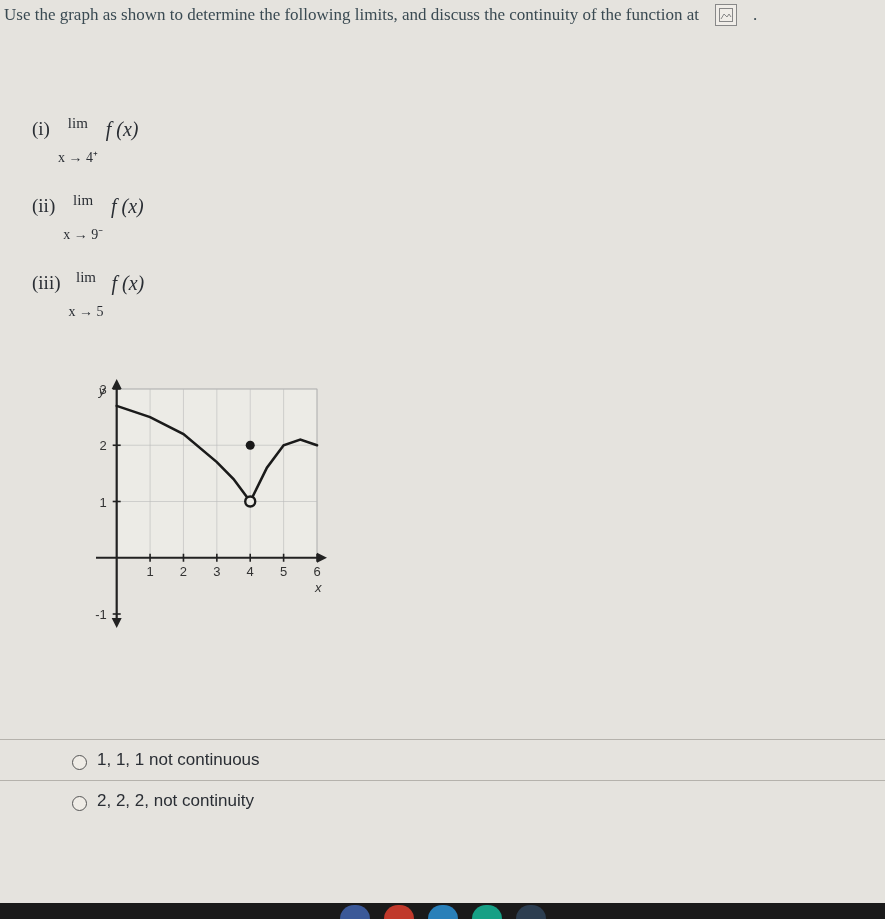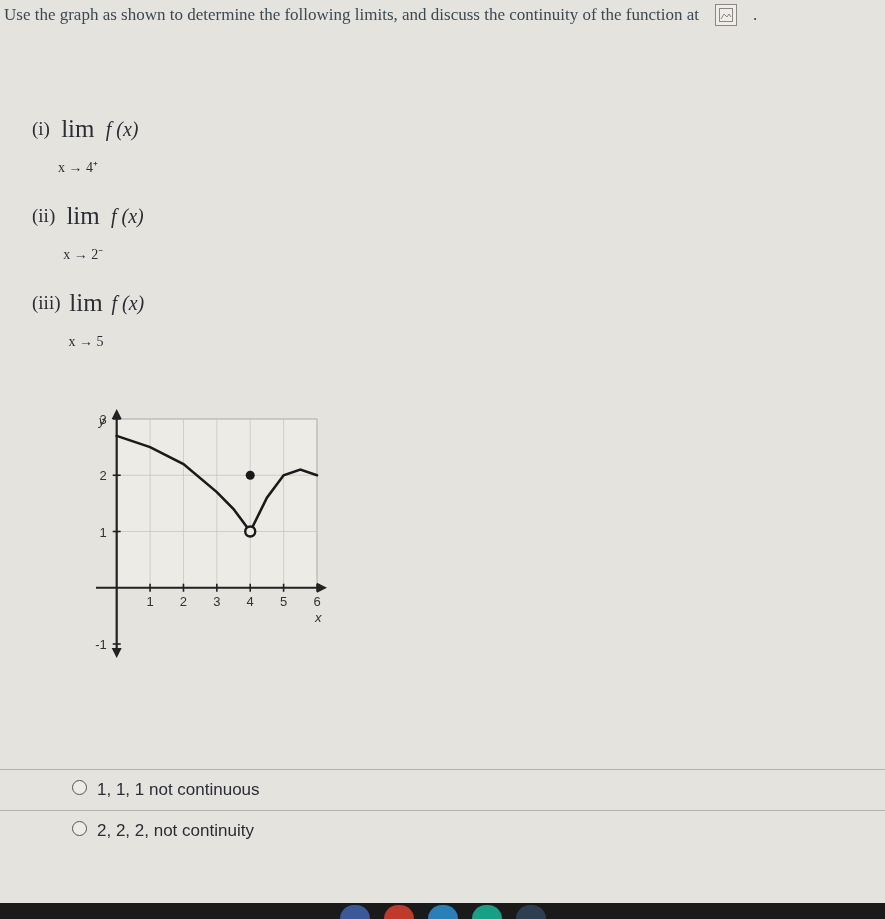--- a/index.html
+++ b/index.html
@@ -41,37 +41,37 @@
   .limit-item {
     margin-bottom: 28px;
     display: flex;
     align-items: flex-start;
     gap: 8px;
     font-size: 20px;
     color: #2a2e34;
   }
   .limit-label { font-size: 19px; padding-top: 2px; }
   .lim-block { display: inline-block; text-align: center; line-height: 1; }
-  .lim-top { font-size: 25px; }
+  .lim-top { font-size: 15px; }
   .lim-bot { font-size: 14px; margin-top: 20px; }
   .fn { font-style: italic; font-size: 20px; padding-top: 2px;}
   .chart-wrap {
     margin: 60px 0 0 62px;
     position: relative;
     width: 270px;
     height: 280px;
   }
   .options {
     margin-top: 80px;
   }
   .opt-row {
     border-top: 1px solid #b5b2ac;
     padding: 10px 0 10px 72px;
     display: flex;
-    align-items: flex-start;
+    align-items: flex-end;
     gap: 10px;
     font-size: 17px;
     color: #2a2e34;
     font-family: Arial, sans-serif;
   }
   .radio {
     width: 15px; height: 15px; border-radius: 50%;
     border: 1.5px solid #555; background: #efece6;
     flex-shrink: 0;
   }
@@ -110,21 +110,21 @@
       <span class="lim-block">
         <div class="lim-top">lim</div>
         <div class="lim-bot">x → 4⁺</div>
       </span>
       <span class="fn">f (x)</span>
     </div>
     <div class="limit-item">
       <span class="limit-label">(ii)</span>
       <span class="lim-block">
         <div class="lim-top">lim</div>
-        <div class="lim-bot">x → 2⁻</div>
+        <div class="lim-bot">x → 9⁻</div>
       </span>
       <span class="fn">f (x)</span>
     </div>
     <div class="limit-item">
       <span class="limit-label">(iii)</span>
       <span class="lim-block">
         <div class="lim-top">lim</div>
         <div class="lim-bot">x → 5</div>
       </span>
       <span class="fn">f (x)</span>

